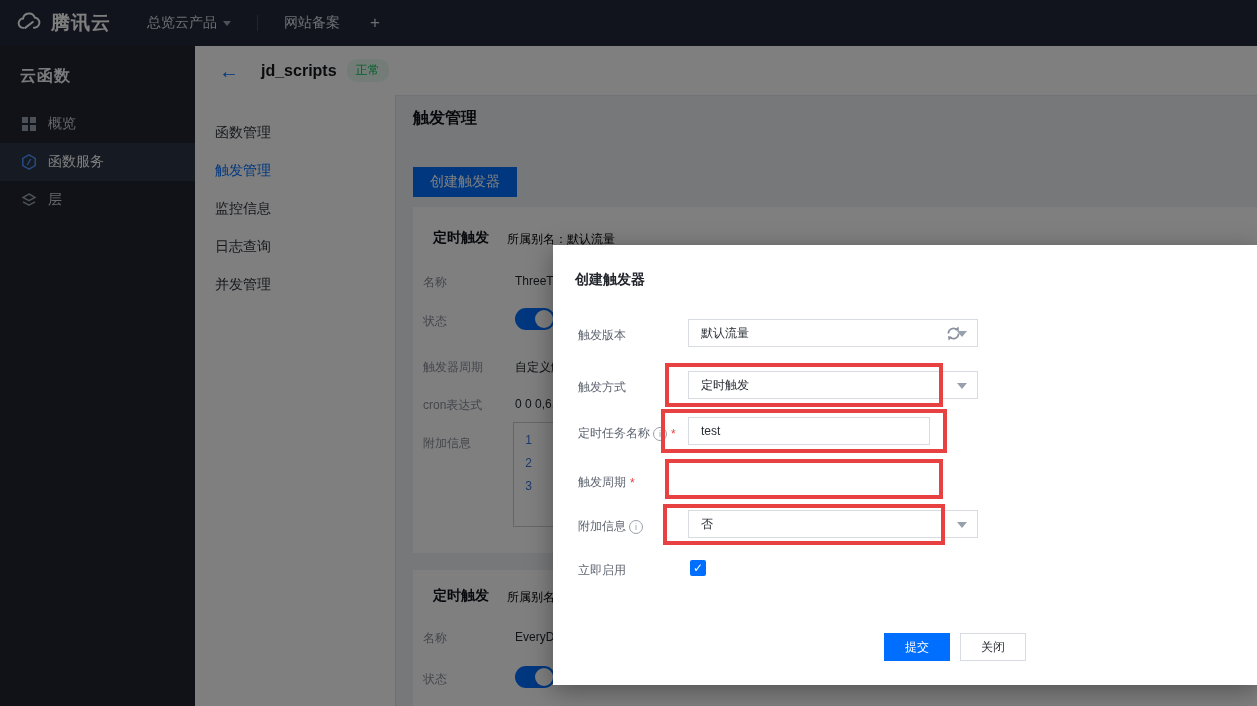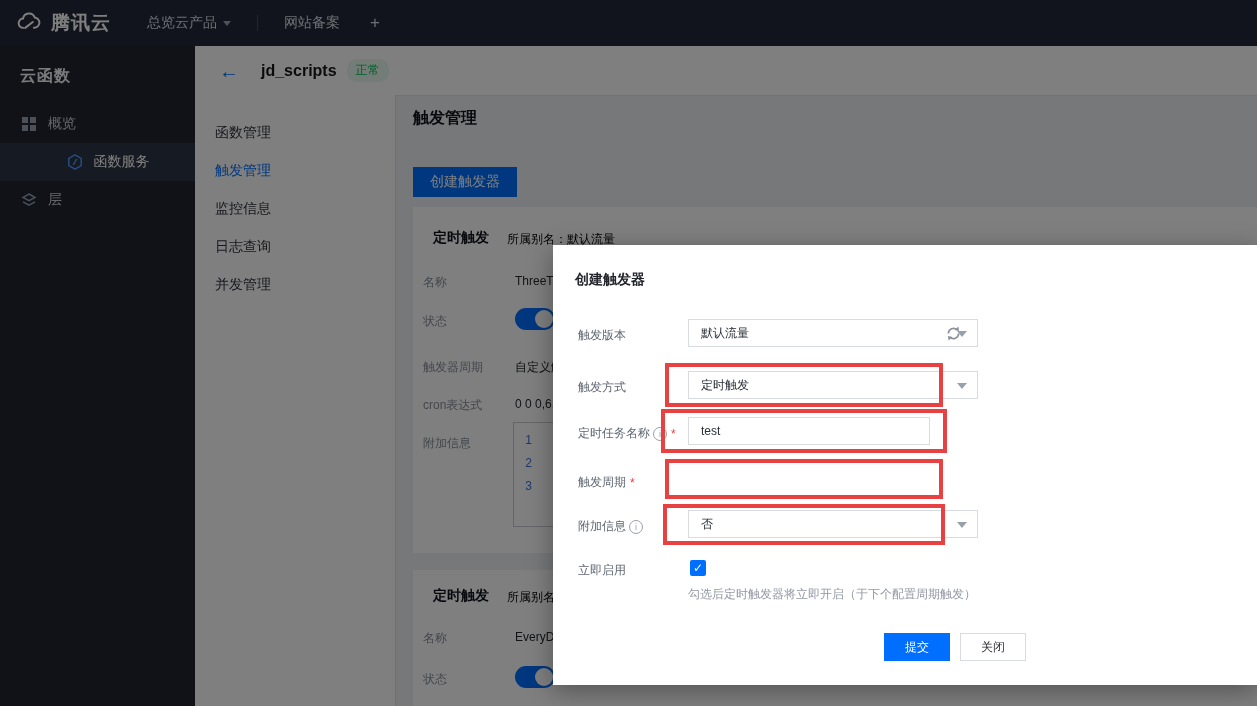--- a/index.html
+++ b/index.html
@@ -15,21 +15,21 @@
   .brand-name{color:#ffffff;font-size:19px;font-weight:bold;margin-left:9px;letter-spacing:1px;}
   .nav-link{color:#d9dde5;font-size:14px;cursor:pointer;display:flex;align-items:center;}
   .nav-caret{width:0;height:0;border-left:4px solid transparent;border-right:4px solid transparent;border-top:5px solid #9aa2b1;margin-left:6px;}
   .nav-divider{width:1px;height:16px;background:#434a5a;margin-left:26px;}
   .nav-plus{color:#d9dde5;font-size:17px;margin-left:30px;cursor:pointer;}
   
   .sidebar{left:0;top:46px;width:195px;height:660px;background:#20252f;z-index:5;}
   .sidebar-title{color:#f4f6f9;font-size:16px;padding:20px 0 0 20px;font-weight:bold;letter-spacing:1px;}
   .side-item{height:38px;display:flex;align-items:center;padding-left:20px;color:#c6ccd7;font-size:14px;cursor:pointer;}
   .side-item .s-icon{width:18px;height:18px;margin-right:10px;display:inline-flex;}
-  .side-item.active{background:#2d3545;color:#ffffff;justify-content:center;}
+  .side-item.active{background:#2d3545;color:#ffffff;}
   .side-items{margin-top:18px;}
   
   .fn-header{left:195px;top:46px;width:1062px;height:49px;background:#ffffff;border-bottom:1px solid #e3e5ea;z-index:5;display:flex;align-items:center;}
   .back-arrow{color:#006eff;font-size:20px;margin-left:24px;cursor:pointer;line-height:1;}
   .fn-name{font-size:16px;font-weight:bold;color:#15171a;margin-left:22px;}
   .status-badge{background:#e7f8ee;color:#0abf5b;font-size:12px;border-radius:10px;padding:3px 9px;margin-left:10px;}
   
   .subnav{left:195px;top:95px;width:200px;height:611px;background:#ffffff;border-right:1px solid #dfe1e6;z-index:5;}
   .subnav-item{padding:0 0 0 20px;height:38px;line-height:38px;font-size:14px;color:#2f333b;cursor:pointer;}
   .subnav-item.active{color:#006eff;}
@@ -215,21 +215,20 @@
     <span>附加信息</span>
     <span class="info-icon">i</span>
   </div>
   <div class="m-control" style="top:265px">
     <span class="val">否</span>
     <span class="sel-caret"></span>
   </div>
 
   <div class="m-label" style="top:317px">立即启用</div>
   <div class="checkbox"><span>✓</span></div>
-  <div class="m-help">勾选后定时触发器将立即开启（于下个配置周期触发）</div>
 
   <div class="btn btn-submit">提交</div>
   <div class="btn btn-close">关闭</div>
 
   <div class="hl-box" style="left:112px;top:118px;width:278px;height:44px"></div>
   <div class="hl-box" style="left:108px;top:164px;width:286px;height:44px"></div>
   <div class="hl-box" style="left:112px;top:214px;width:278px;height:40px"></div>
   <div class="hl-box" style="left:110px;top:259px;width:282px;height:41px"></div>
 </div>
 

